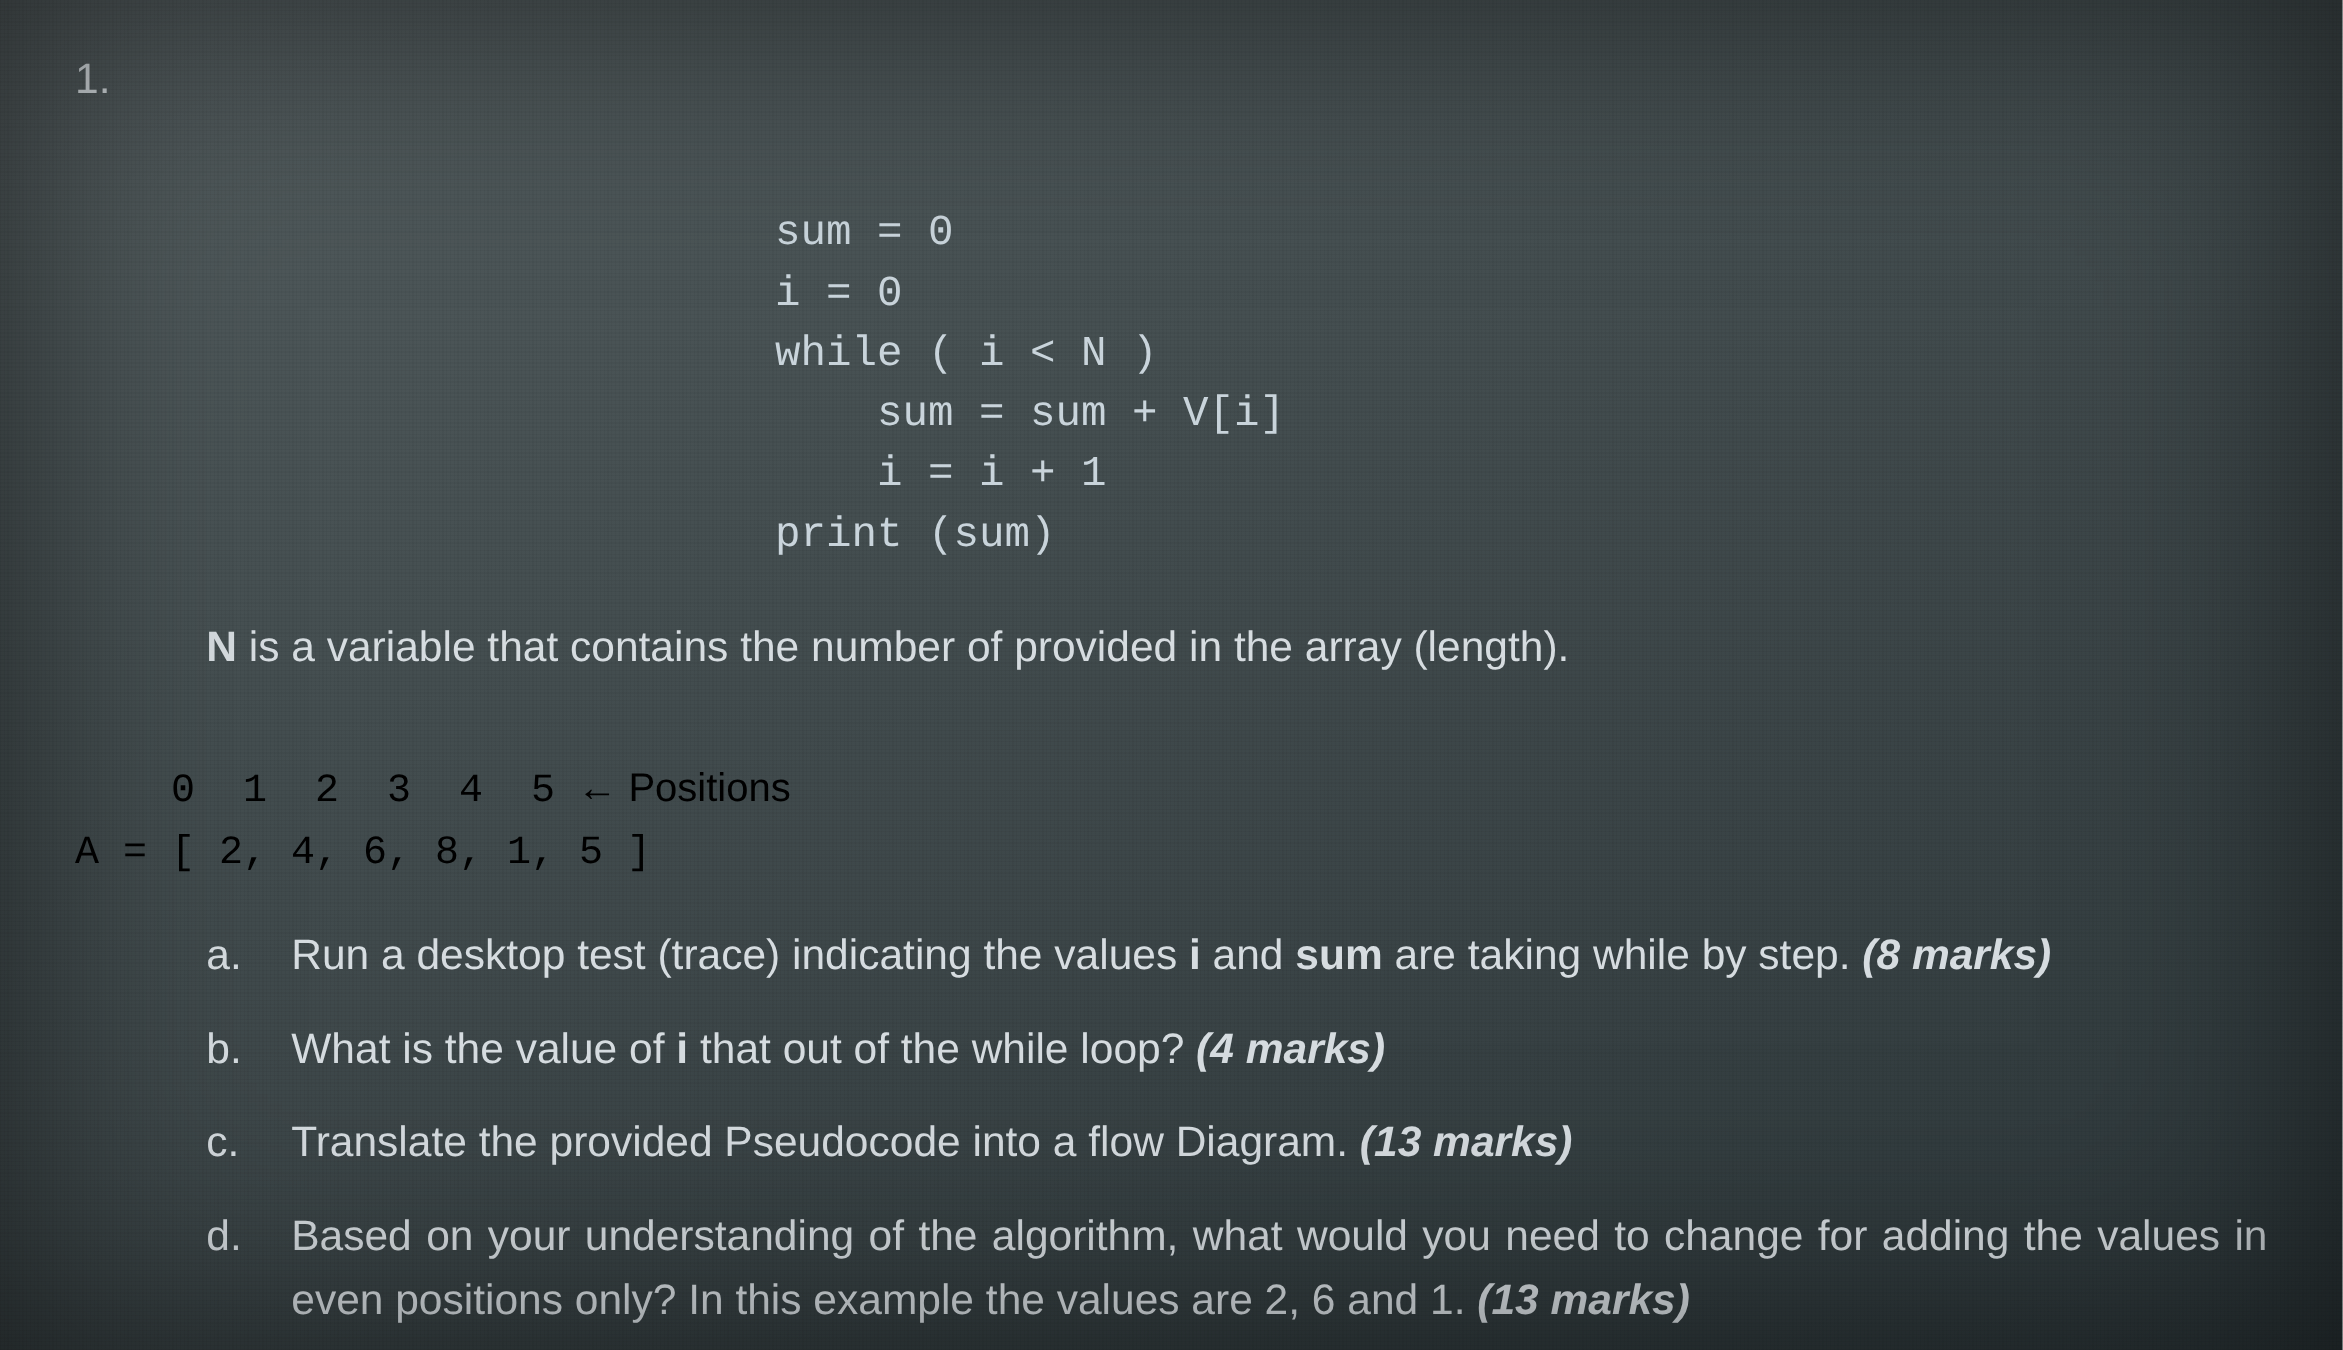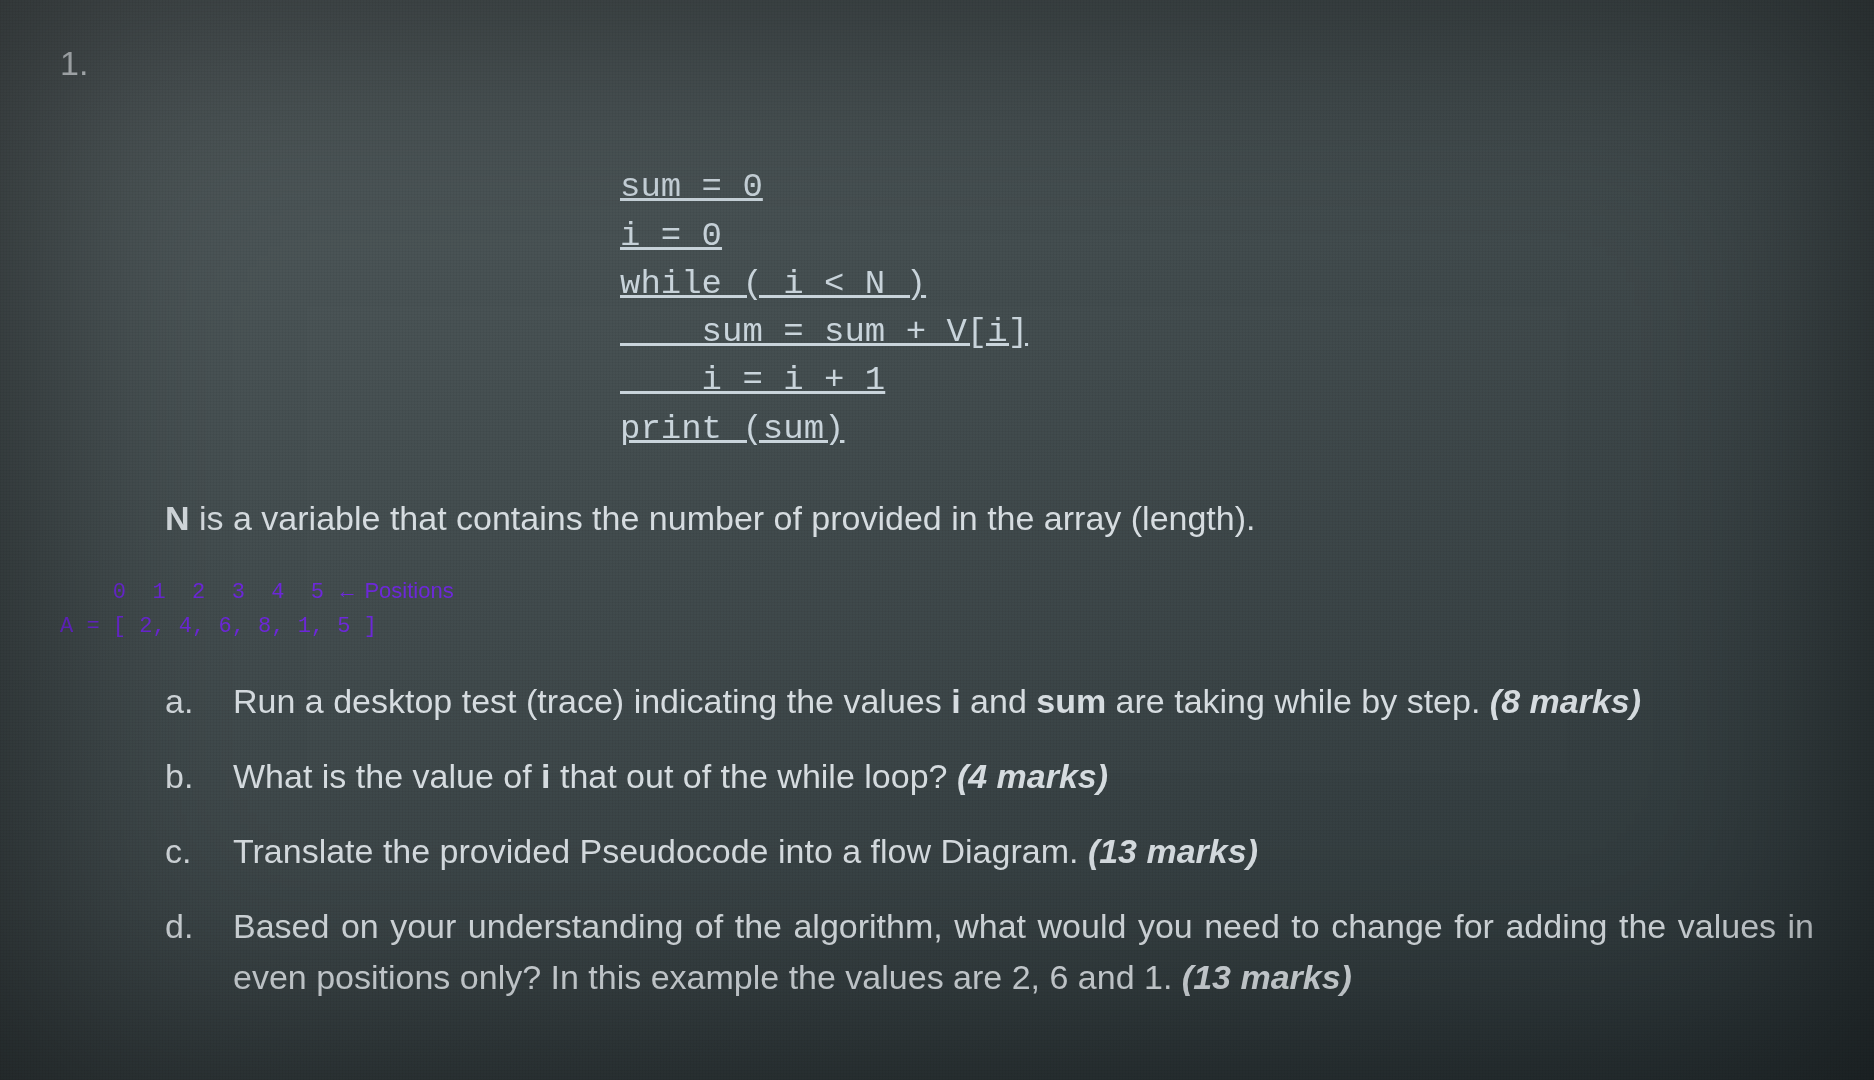--- a/index.html
+++ b/index.html
@@ -31,37 +31,37 @@
     margin-bottom: 26px;
   }
   .q-num { min-width: 46px; }
   .code-block {
     font-family: "Courier New", Courier, monospace;
     font-size: 34px;
     color: #c9d4db;
     margin: 0 0 40px 560px;
     white-space: pre;
     line-height: 1.42;
-    text-decoration: underline;
   }
   .indent-body { margin-left: 105px; }
   .para { margin-bottom: 30px; }
   .array-row {
     display: flex;
     align-items: flex-end;
     gap: 46px;
     margin-bottom: 32px;
   }
   .array-label { flex: 0 0 auto; padding-left: 105px; }
   .array-block {
     font-family: "Courier New", Courier, monospace;
-    font-size: 22px;
+    font-size: 32px;
     line-height: 1.55;
     white-space: pre;
-    color: #6d28d9;
+    color: #000000;
+    margin-top: 32px;
   }
   .positions-mix {
     font-family: "Courier New", Courier, monospace;
   }
   .positions-mix .arrow-label {
     font-family: Arial, Helvetica, sans-serif;
   }
   .sublist { margin-left: 105px; }
   .subitem {
     display: flex;

